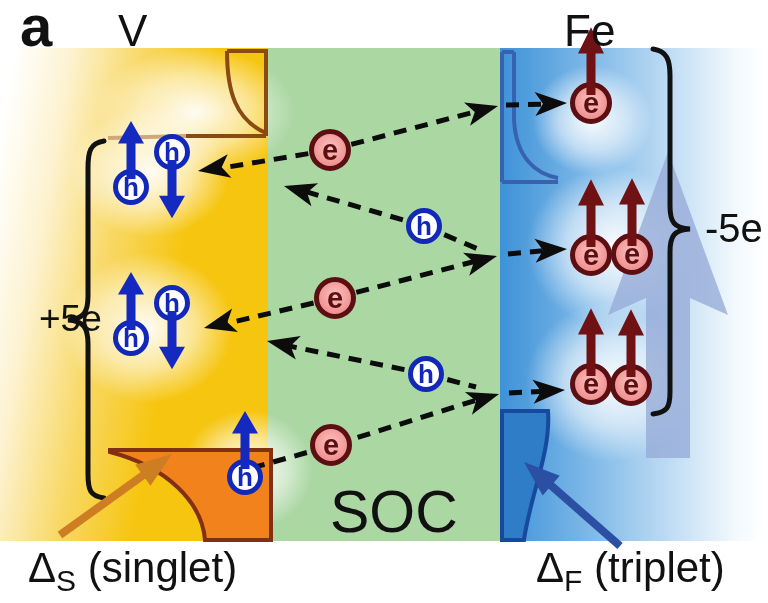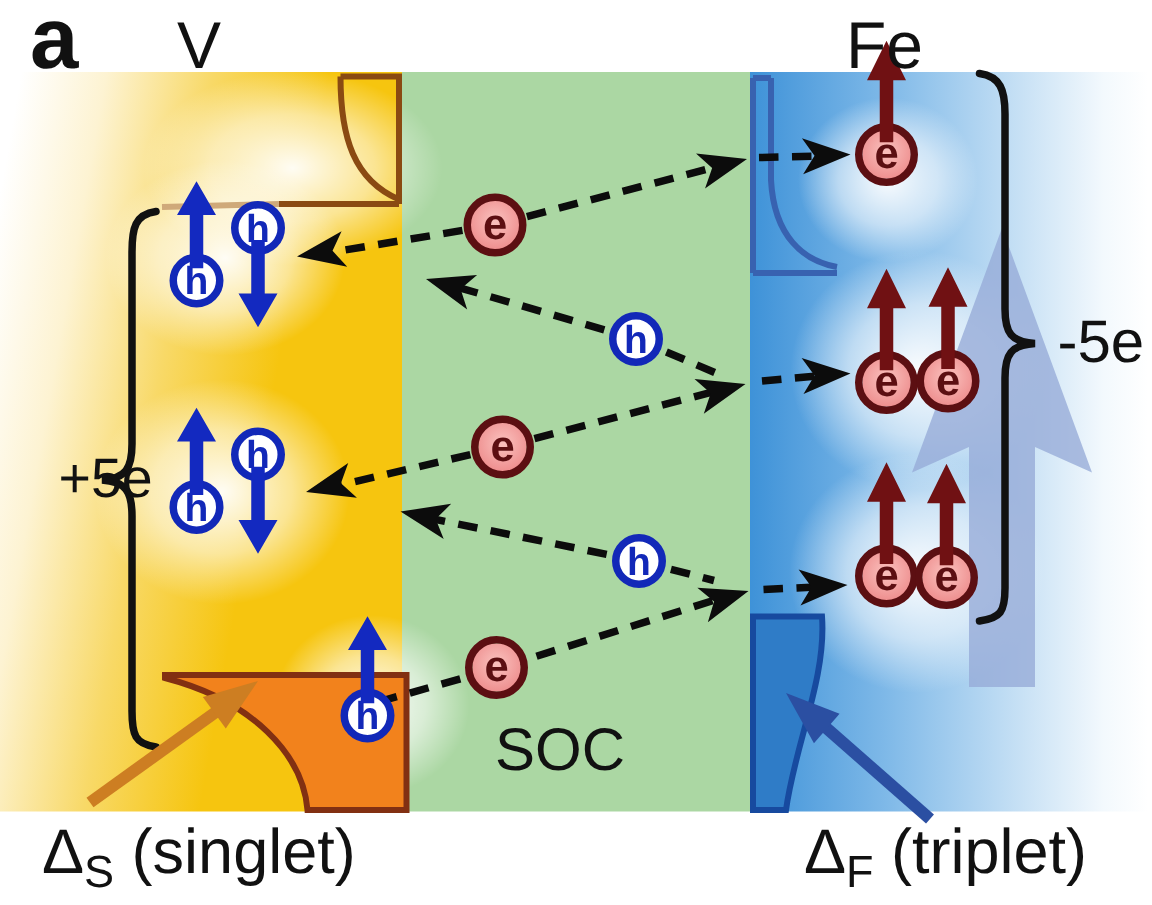--- a/index.html
+++ b/index.html
@@ -12,21 +12,21 @@
   .region-fe{left:500px;width:268px;
     background:linear-gradient(to right,#3e92d8 0%,#7fb9e8 34%,#cde4f6 70%,#f3f9fd 88%,#ffffff 99%);}
   .glow{position:absolute;border-radius:50%;
     background:radial-gradient(closest-side,rgba(255,255,255,0.95),rgba(255,255,255,0.55) 55%,rgba(255,255,255,0) 100%);}
   svg.overlay{position:absolute;left:0;top:0;}
   .lbl{position:absolute;color:#111;white-space:nowrap;}
   .panel{left:20px;top:-8px;font-size:58px;font-weight:bold;}
   .lab-v{left:118px;top:6px;font-size:44px;}
   .lab-mgo{left:344px;top:6px;font-size:44px;}
   .lab-fe{left:564px;top:6px;font-size:44px;}
-  .lab-soc{left:330px;top:478px;font-size:40px;}
+  .lab-soc{left:330px;top:478px;font-size:59px;}
   .lab-plus{left:2px;top:298px;font-size:37px;margin-left:37px;}
   .lab-minus{left:694px;top:206px;font-size:40px;margin-left:11px;}
   .lab-gap{top:544px;font-size:42px;}
   .gap-s{left:28px;}
   .gap-f{left:536px;}
   .lab-gap sub{font-size:30px;line-height:0;}
   .particle{position:absolute;border-radius:50%;display:flex;align-items:center;
     justify-content:center;font-weight:bold;box-sizing:border-box;}
   .electron{width:42px;height:42px;border:5px solid #5c0f12;color:#5c0f12;font-size:29px;
     background:radial-gradient(circle at 50% 42%,#f9bdba 8%,#ee8e8e 78%);}

